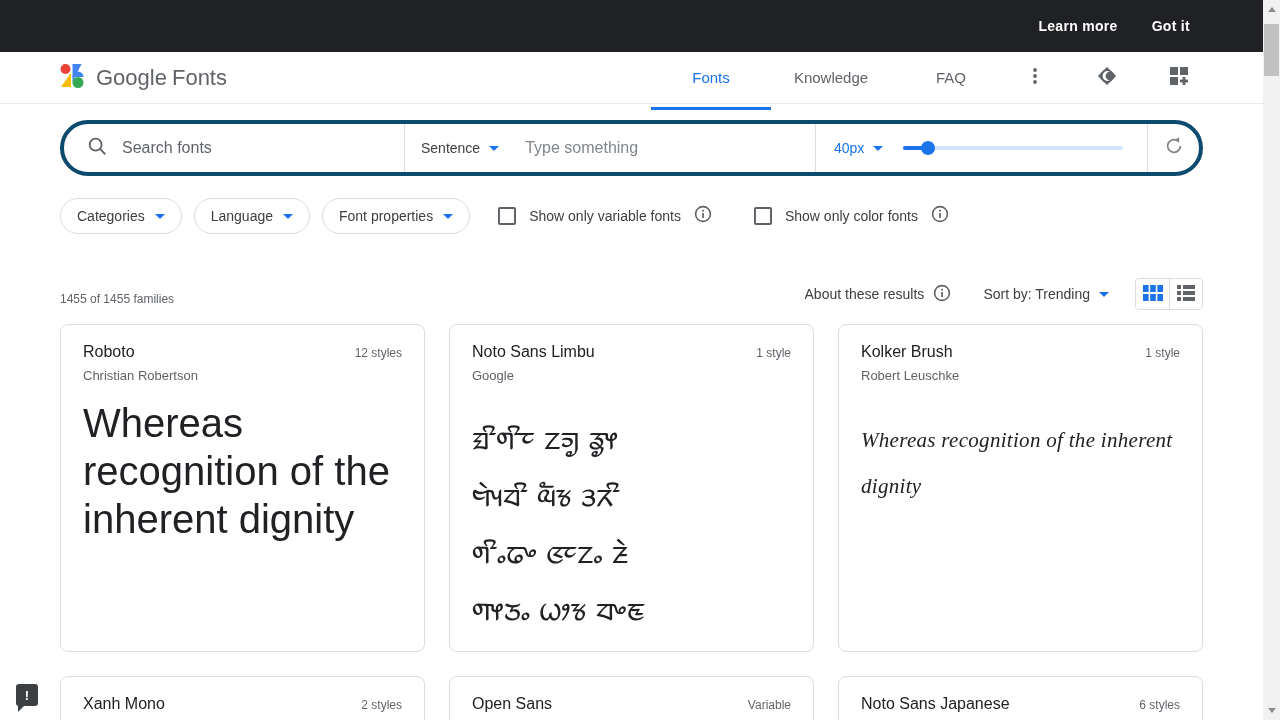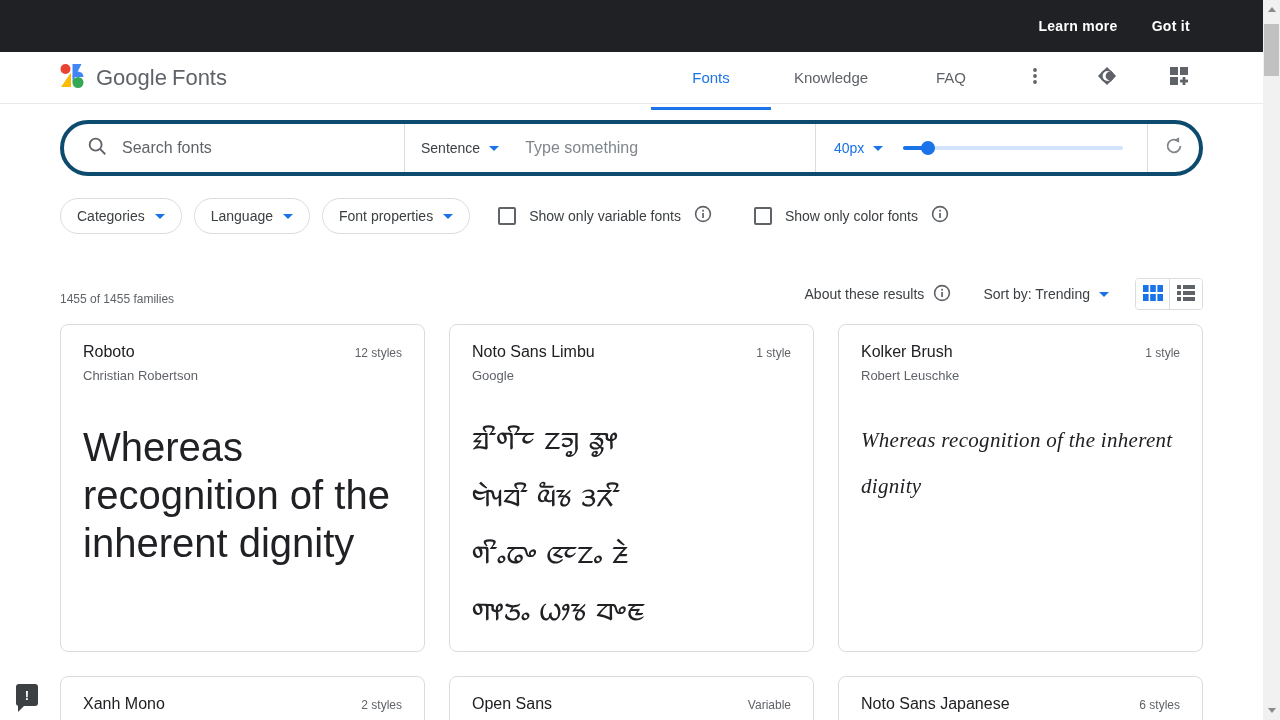--- a/index.html
+++ b/index.html
@@ -87,21 +87,21 @@
   
   .cards { margin:14px 60px 0; display:grid; grid-template-columns:repeat(3,1fr);
     gap:24px; }
   .card { height:328px; border:1px solid #dadce0; border-radius:8px; padding:18px 22px;
     background:#fff; overflow:hidden; cursor:pointer; }
   .card-head { display:flex; align-items:baseline; }
   .card-title { font-size:16px; color:#202124; }
   .card-count { margin-left:auto; font-size:12px; color:#5f6368; }
   .card-designer { margin-top:7px; font-size:13px; color:#5f6368; }
   .preview { white-space:pre-line; color:#202124; }
-  .preview-sans { margin-top:40px; font-size:40px; line-height:1.2; letter-spacing:0; }
+  .preview-sans { margin-top:16px; font-size:40px; line-height:1.2; letter-spacing:0; }
   .preview-limbu { margin-top:26px; font-size:34px; line-height:57px; }
   .preview-script { margin-top:34px; font-family:"Liberation Serif", serif; font-style:italic;
     font-size:21px; line-height:46px; letter-spacing:.3px; }
   .cards.partial { margin-top:24px; }
 
   
   .feedback { position:fixed; left:16px; top:684px; width:22px; height:22px;
     background:#3c4043; border-radius:3px; display:flex; align-items:center;
     justify-content:center; color:#fff; font-weight:700; font-size:13px; cursor:pointer; }
   .feedback::after { content:""; position:absolute; left:2px; bottom:-6px;

